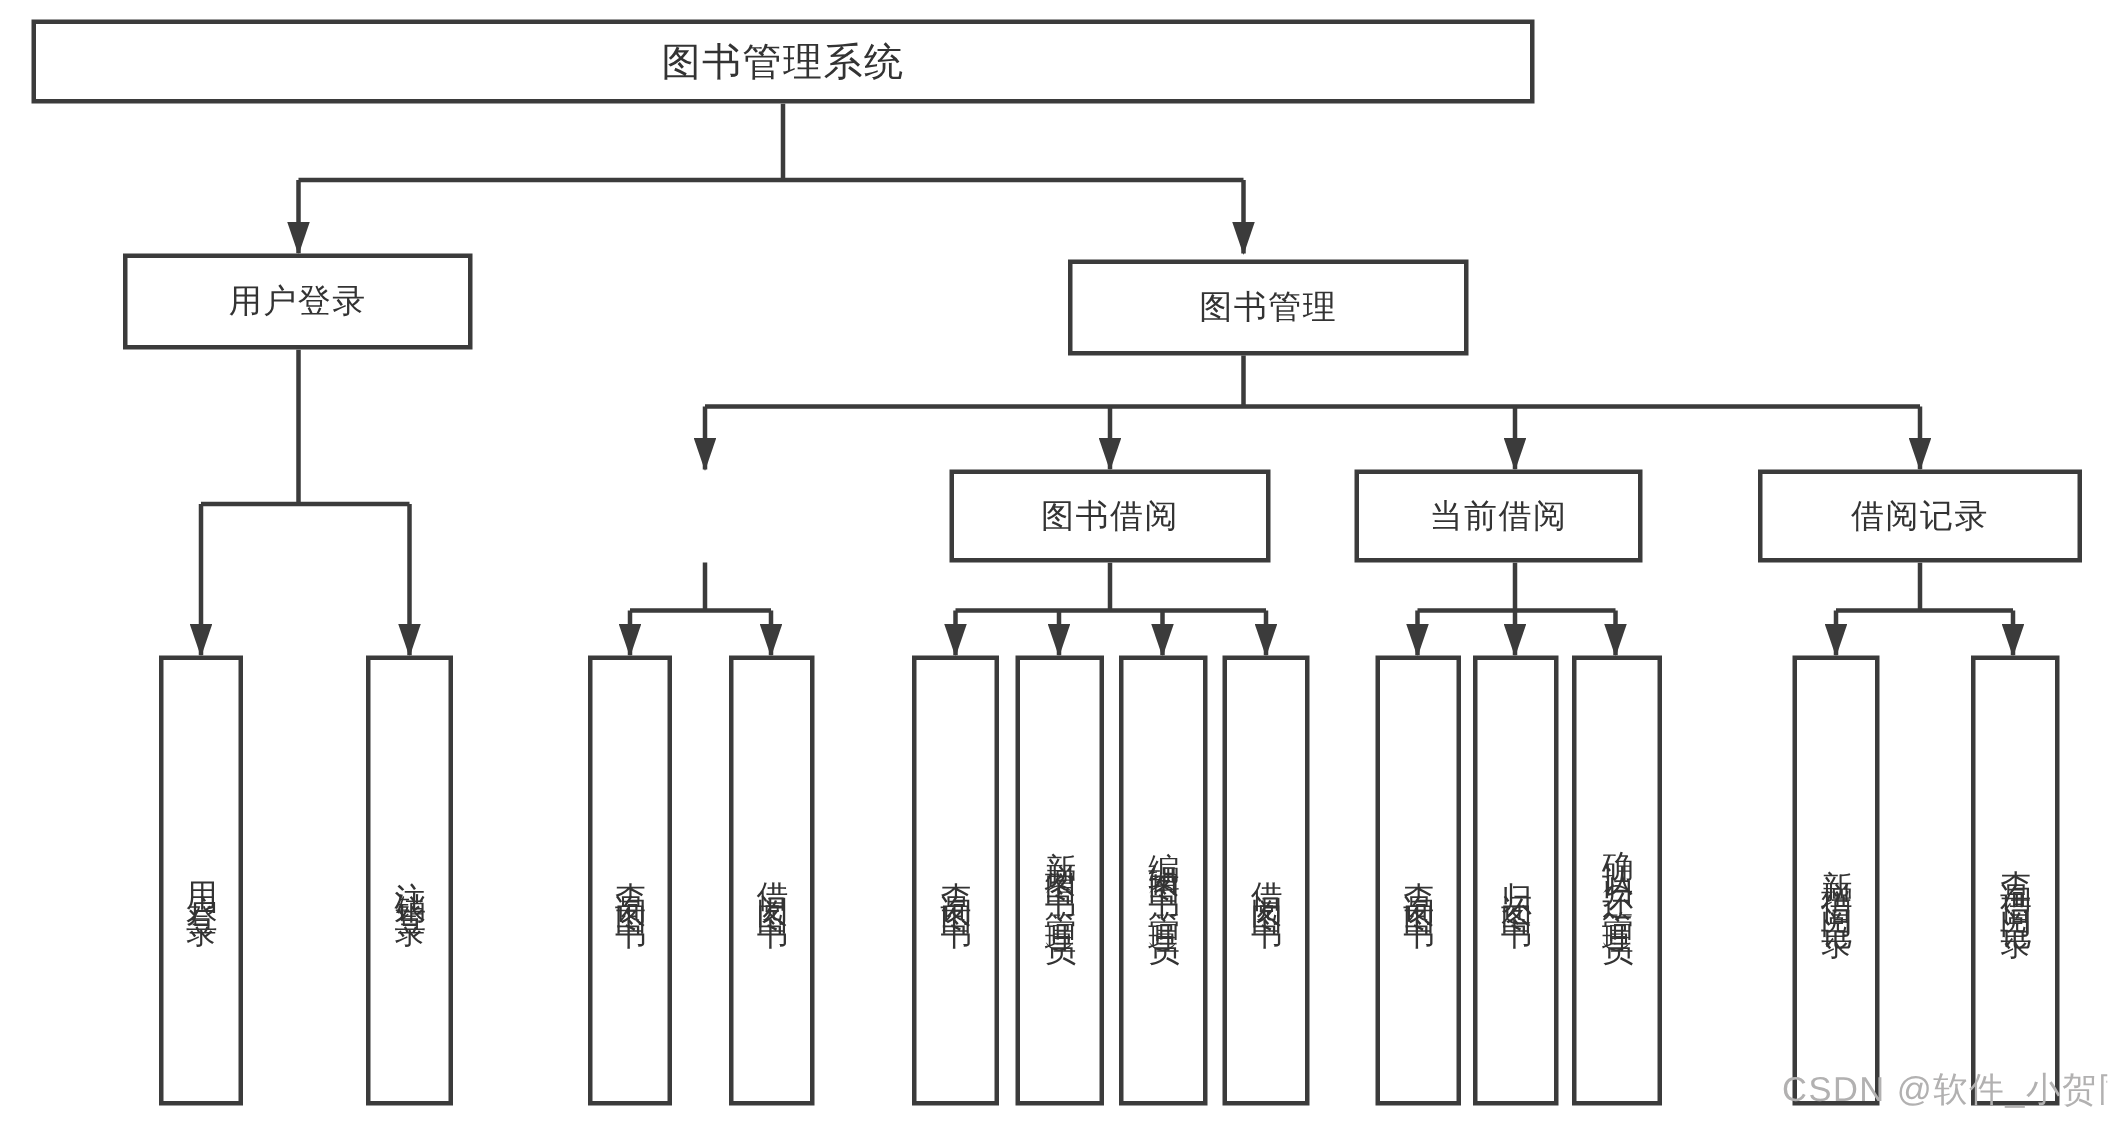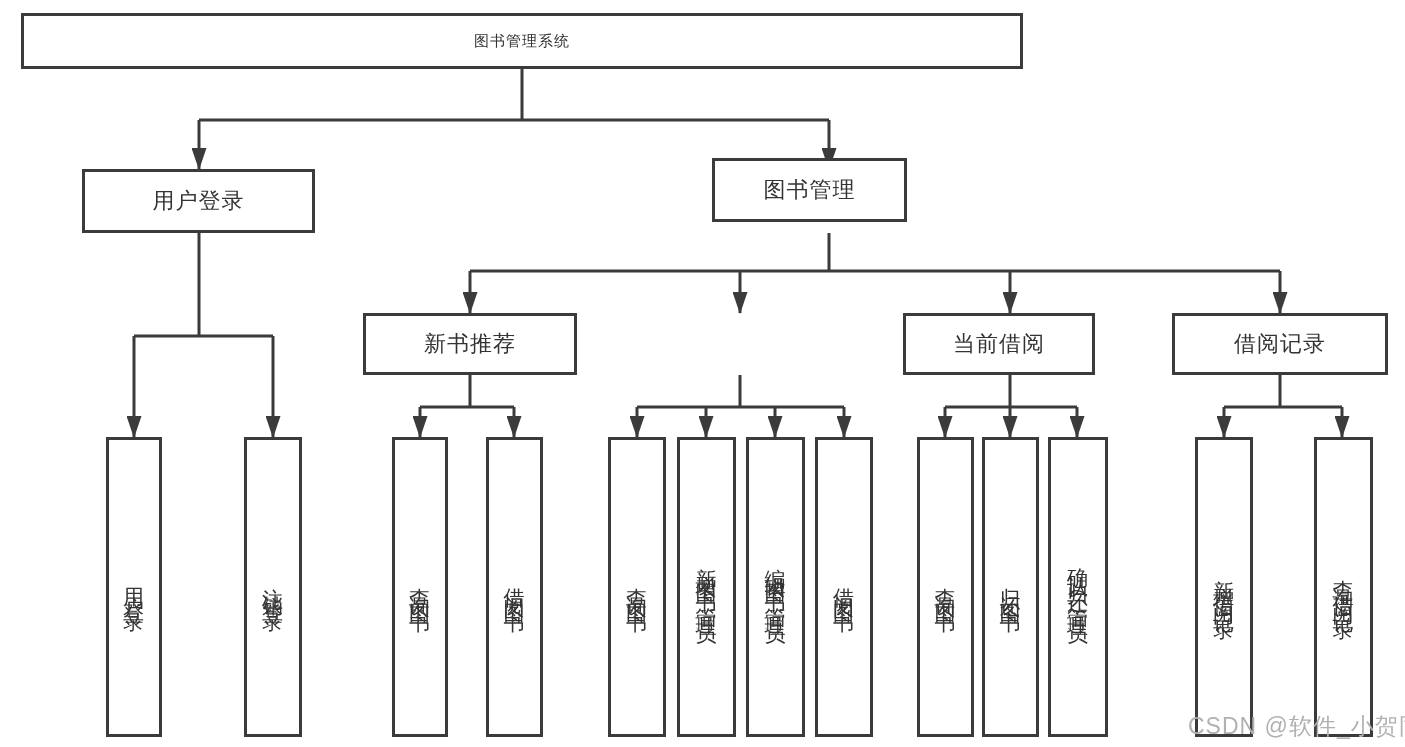--- a/index.html
+++ b/index.html
@@ -19,21 +19,21 @@
     background:#ffffff;
     display:flex;
     align-items:center;
     justify-content:center;
   }
   .box.h span{
     font-size:22px;
     letter-spacing:1px;
     white-space:nowrap;
   }
-  .box.root span{font-size:15px;text-align:right;}
+  .box.root span{font-size:26px;text-align:right;}
   .box.v{top:437px;height:300px;}
   .box.v span{
     writing-mode:vertical-rl;
     text-orientation:mixed;
     font-size:21px;
     letter-spacing:8px;
     line-height:1;
   }
   .watermark{
     position:absolute;
@@ -87,26 +87,26 @@
     </g>
   </svg>
 
   <div class="box h root" style="left:21px;top:13px;width:1002px;height:56px">
     <span>图书管理系统</span>
   </div>
 
   <div class="box h" style="left:82px;top:169px;width:233px;height:64px">
     <span>用户登录</span>
   </div>
-  <div class="box h" style="left:712px;top:158px;width:195px;height:64px">
+  <div class="box h" style="left:712px;top:173px;width:267px;height:64px">
     <span>图书管理</span>
   </div>
 
-  <div class="box h" style="left:363px;top:313px;width:214px;height:62px">
-    <span>新书推荐</span>
+  <div class="box h" style="left:633px;top:313px;width:214px;height:62px">
+    <span>图书借阅</span>
   </div>
   <div class="box h" style="left:903px;top:313px;width:192px;height:62px">
     <span>当前借阅</span>
   </div>
   <div class="box h" style="left:1172px;top:313px;width:216px;height:62px">
     <span>借阅记录</span>
   </div>
 
   <div class="box v" style="left:106px;width:56px">
     <span>用户登录</span>

